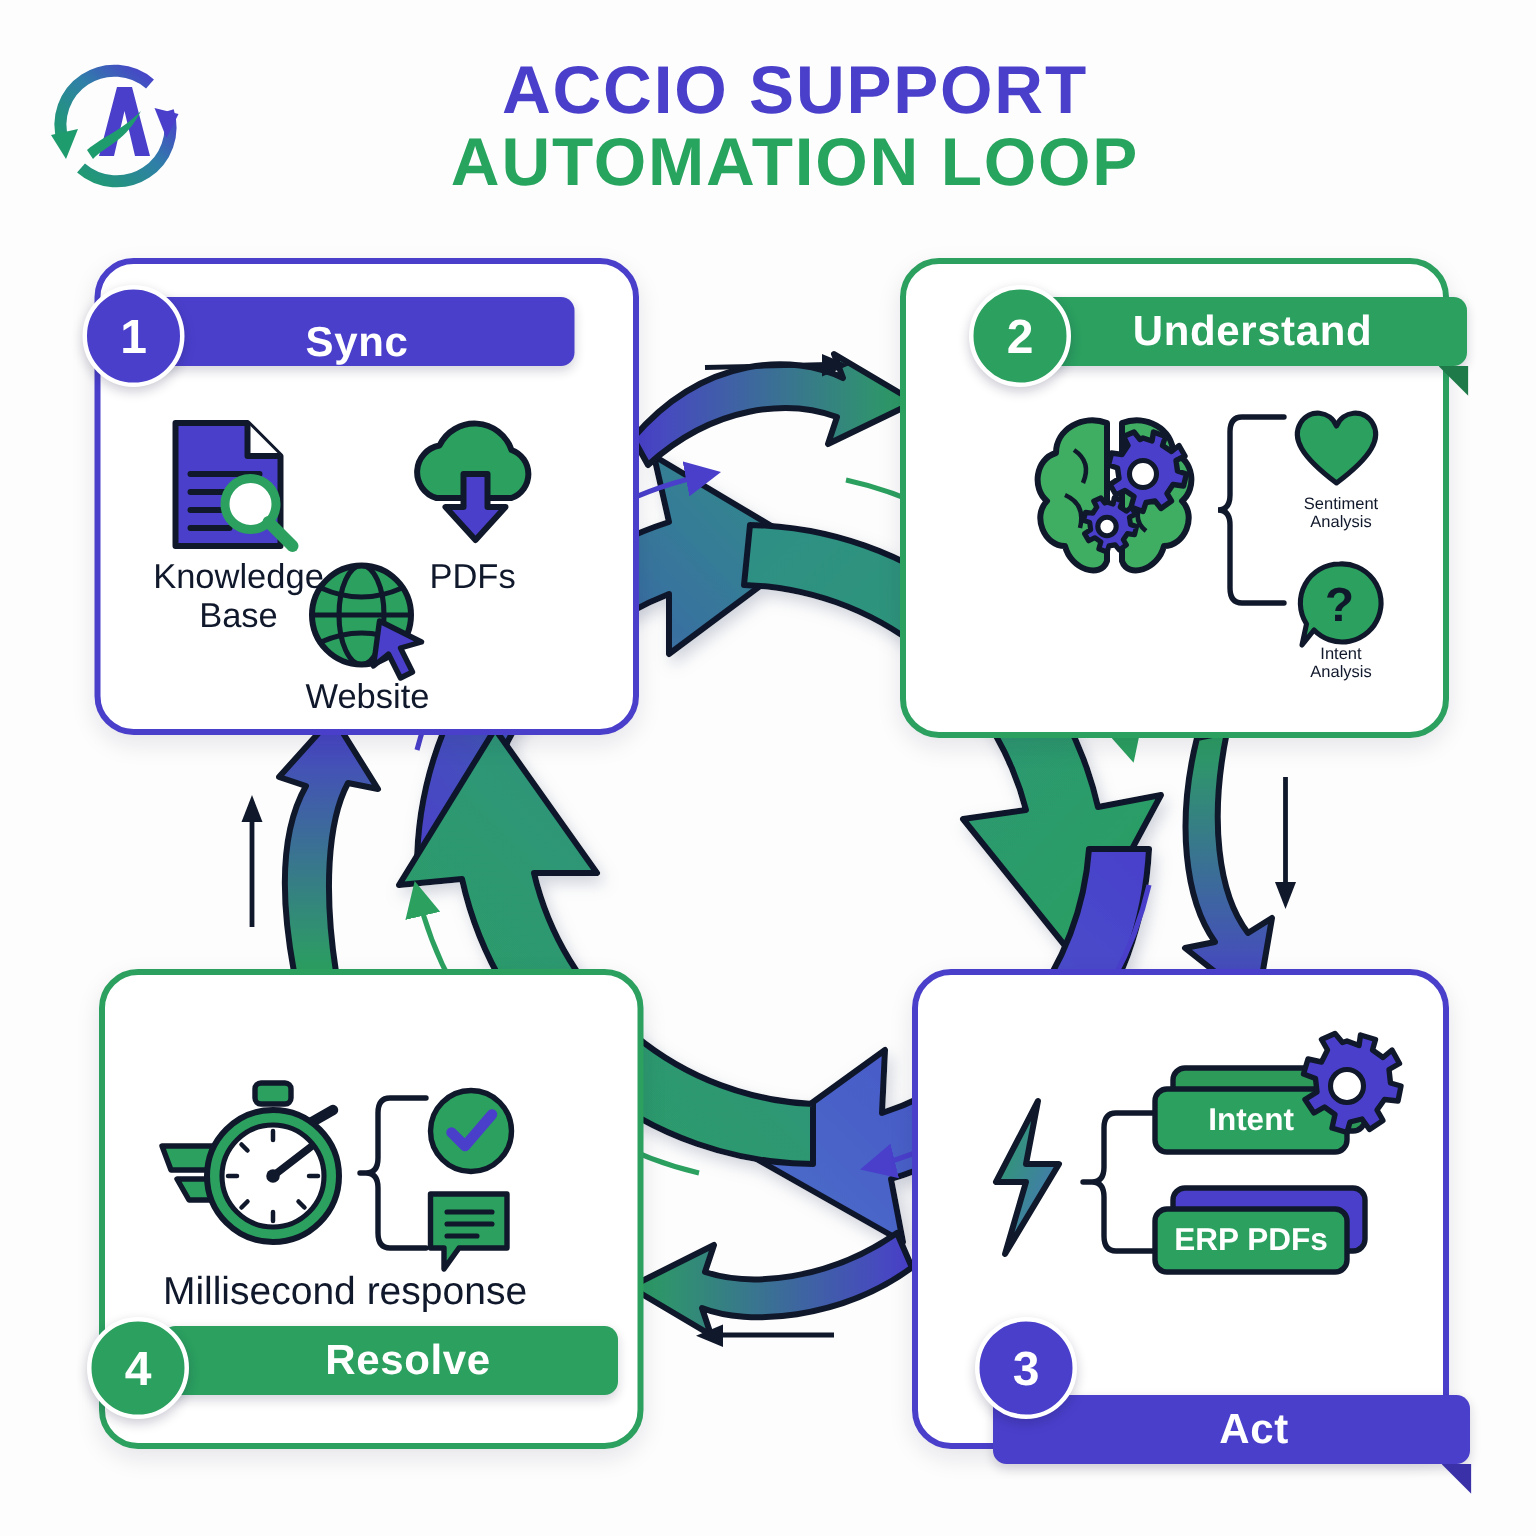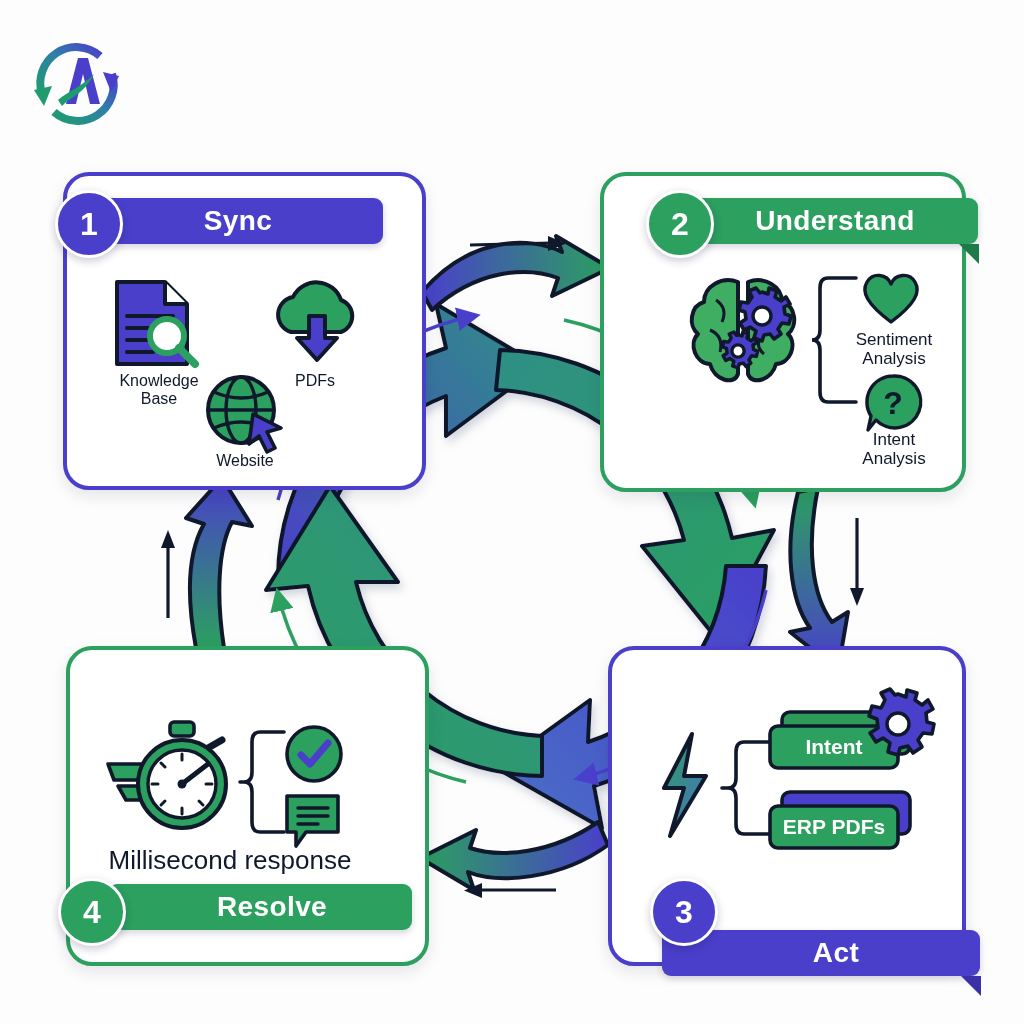--- a/index.html
+++ b/index.html
@@ -65,23 +65,23 @@
     color:#fff;font-size:32px;font-weight:bold;
     border:3px solid #ffffff;
     box-shadow:0 3px 8px rgba(20,20,60,.22);
     z-index:6;
   }
   .badge.purple{background:#4a3fcb;}
   .badge.green{background:#2ba05f;}
 
   .caption{
     position:absolute;text-align:center;color:#10182b;
-    font-size:16px;line-height:1.12;font-weight:normal;
-  }
-  .caption.small{font-size:17px;}
+    font-size:23px;line-height:1.12;font-weight:normal;
+  }
+  .caption.small{font-size:11px;}
 
   .chiplabel{
     position:absolute;color:#ffffff;font-weight:bold;font-size:21px;
     display:flex;align-items:center;justify-content:center;
   }
 
   svg{display:block;overflow:visible;}
   .ico{position:absolute;}
 </style>
 </head>
@@ -104,20 +104,24 @@
       </defs>
       <path d="M20 66 A36 36 0 0 1 78 28" fill="none" stroke="url(#lgLogo)" stroke-width="8"></path>
       <path d="M90 46 A36 36 0 0 1 32 84" fill="none" stroke="url(#lgLogo)" stroke-width="8"></path>
       <polygon points="12,62 30,58 22,78" fill="#1f9c6e"></polygon>
       <polygon points="97,48 81,44 89,64" fill="#4a3fcb"></polygon>
       <path d="M44 76 L56 30 L66 30 L78 76 L68 76 L61 46 L54 76 Z" fill="#4a3fcb"></path>
       <path d="M36 72 C48 62 58 60 72 46 C62 66 50 68 40 78 Z" fill="#1f9c6e"></path>
     </svg>
   </div>
 
+  <div class="title-wrap">
+    <div class="t-line1">ACCIO SUPPORT</div>
+    <div class="t-line2">AUTOMATION LOOP</div>
+  </div>
 
   <div style="position:absolute;left:250px;top:290px;width:540px;height:540px;z-index:1">
     <svg width="540" height="540" viewBox="0 0 540 540">
       <defs>
         <linearGradient id="g1" x1="0" y1="1" x2="1" y2="0">
           <stop offset="0%" stop-color="#4a3fcb"></stop>
             <stop offset="100%" stop-color="#2f8f86"></stop>
         </linearGradient>
         <linearGradient id="g2" x1="0" y1="0" x2="1" y2="1">
           <stop offset="0%" stop-color="#2f8f86"></stop>
@@ -220,21 +224,21 @@
       <g stroke="#10182b" stroke-width="4" stroke-linejoin="round">
         <path d="M196 648 C186 594 188 552 204 524 L186 518 L222 478 L252 526 L232 522 C218 548 216 596 224 648 Z" fill="url(#cg4)"></path>
       </g>
       <path d="M168 618 L168 544" fill="none" stroke="#10182b" stroke-width="3.2"></path>
       <polygon points="161,548 168,530 175,548" fill="#10182b"></polygon>
     </svg>
   </div>
 
   <div class="card purple" id="card1" style="z-index:4">
 
-    <div class="banner purple" style="left:26px;top:22px;width:290px;">
+    <div class="banner purple" style="left:26px;top:22px;width:290px;align-items:flex-end;">
       <span>Sync</span>
     </div>
 
     <div class="ico" style="left:38px;top:100px">
       <svg width="98" height="96" viewBox="0 0 98 96">
         <path d="M12 6 H60 L82 28 V88 H12 Z" fill="#4a3fcb" stroke="#10182b" stroke-width="4" stroke-linejoin="round"></path>
         <path d="M60 6 V28 H82" fill="#ffffff" stroke="#10182b" stroke-width="4" stroke-linejoin="round"></path>
         <g stroke="#10182b" stroke-width="4" stroke-linecap="round">
           <line x1="22" y1="40" x2="68" y2="40"></line>
           <line x1="22" y1="52" x2="68" y2="52"></line>

